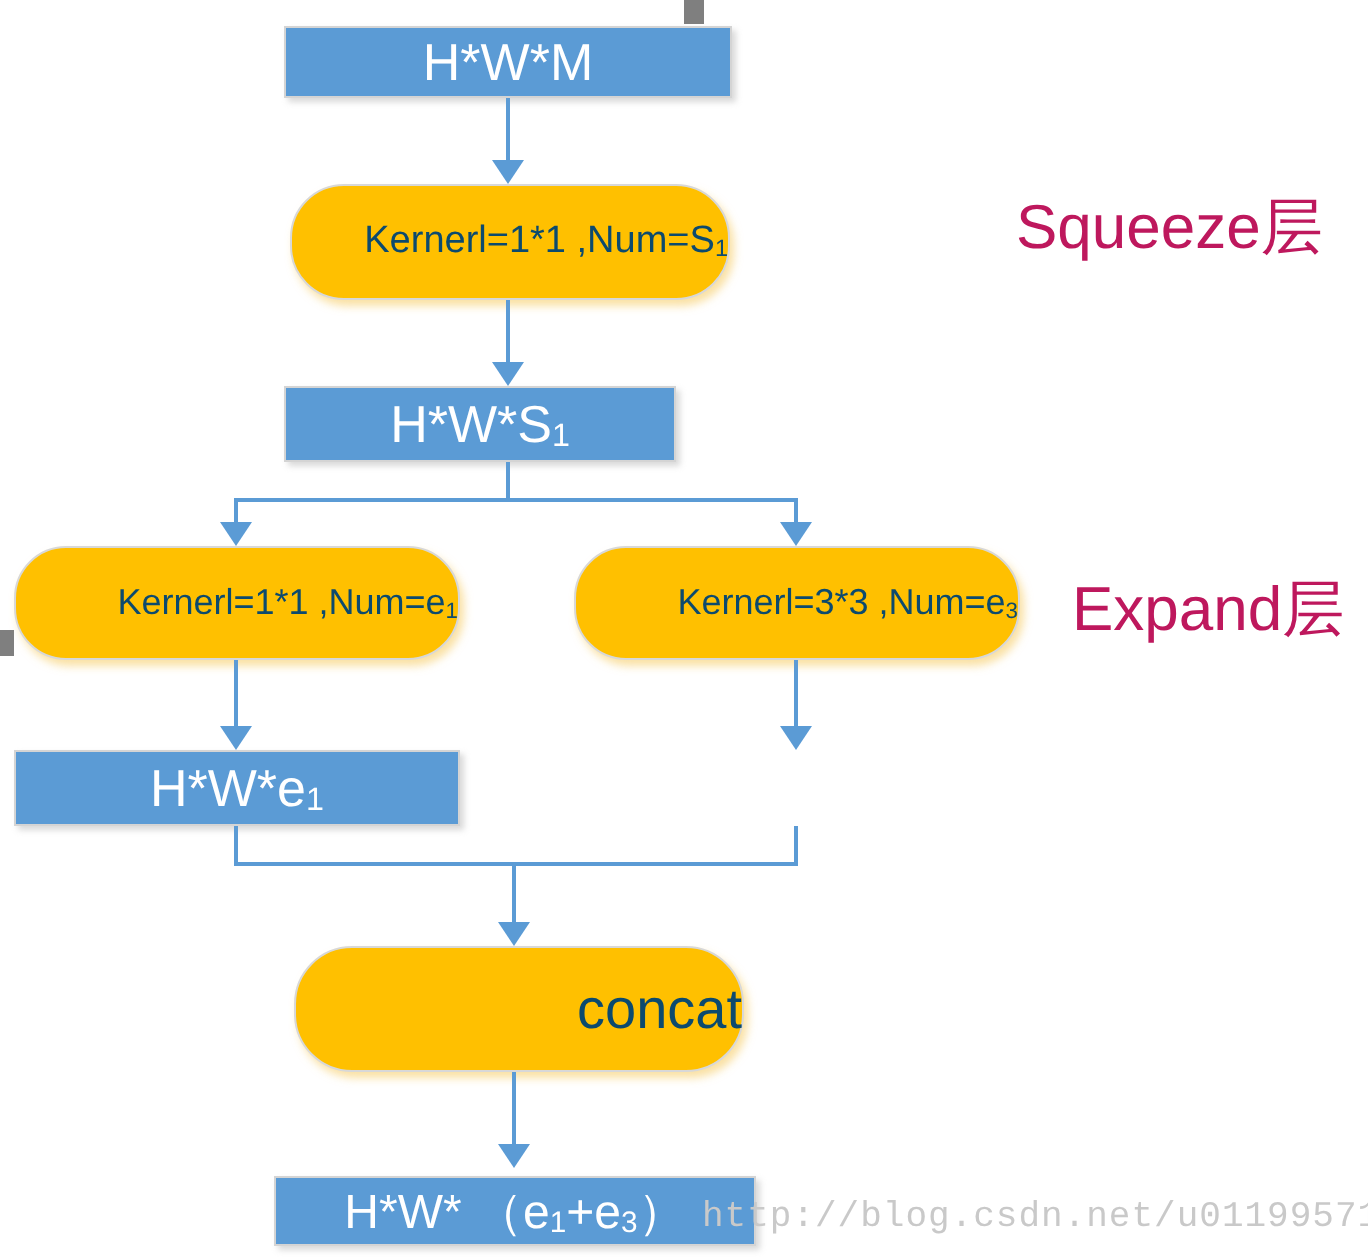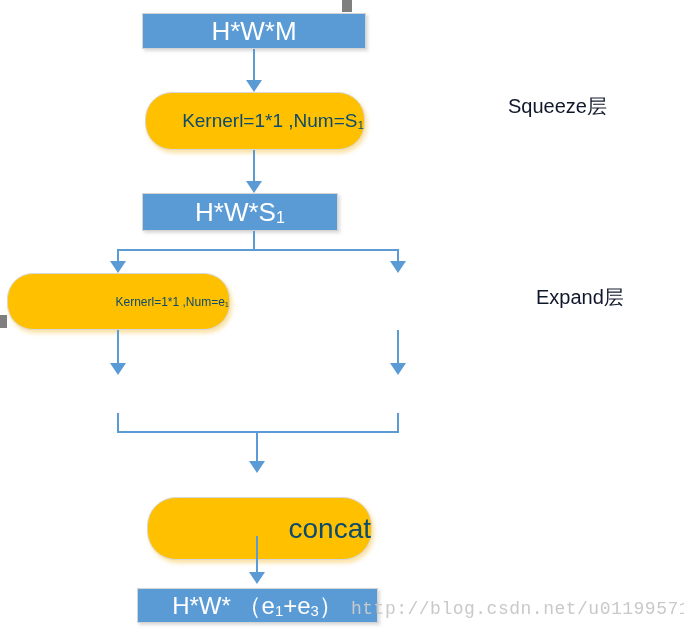--- a/index.html
+++ b/index.html
@@ -20,33 +20,33 @@
     color:#0c4a6e;box-sizing:border-box;
   }
   .vline{position:absolute;width:2px;background:#5B9BD5;}
   .hline{position:absolute;height:2px;background:#5B9BD5;}
   .ahead{
     position:absolute;width:0;height:0;
     border-left:8px solid transparent;border-right:8px solid transparent;
     border-top:12px solid #5B9BD5;
   }
   .side-label{
-    position:absolute;color:#0f172a;font-size:20px;white-space:nowrap;
+    position:absolute;color:#be185d;font-size:31px;white-space:nowrap;
   }
   .sb{font-size:62%;position:relative;top:0.18em;vertical-align:baseline;}
   .handle{position:absolute;background:#7f7f7f;}
   #watermark{
     position:absolute;left:351px;top:599px;z-index:5;
     font-family:"Liberation Mono",monospace;font-size:18px;color:#c9c9c9;
     white-space:nowrap;letter-spacing:0.5px;
   }
   .fs26{font-size:26px;}
   .fs24{font-size:24px;}
   .fs19{font-size:19px;}
-  .fs18{font-size:12px;}
+  .fs18{font-size:18px;}
   .fs28{font-size:28px;}
 </style>
 </head>
 <body>
 
 <div id="stage">
 
   <div class="handle" style="left:342px;top:0;width:10px;height:12px;"></div>
   <div class="handle" style="left:0;top:315px;width:7px;height:13px;"></div>
 
@@ -73,36 +73,42 @@
   <div class="vline" style="left:253px;top:231px;height:20px;"></div>
   <div class="hline" style="left:117px;top:249px;width:282px;"></div>
   <div class="vline" style="left:117px;top:251px;height:10px;"></div>
   <div class="ahead" style="left:110px;top:261px;"></div>
   <div class="vline" style="left:397px;top:251px;height:10px;"></div>
   <div class="ahead" style="left:390px;top:261px;"></div>
 
   <div class="box-orange fs18" style="left:7px;top:273px;width:223px;height:57px;border-radius:26px;">
     <span><span>Kernerl=1*1 ,Num=e</span><sub class="sb">1</sub></span>
   </div>
+  <div class="box-orange fs18" style="left:287px;top:273px;width:223px;height:57px;border-radius:26px;">
+    <span><span>Kernerl=3*3 ,Num=e</span><sub class="sb">3</sub></span>
+  </div>
 
   <div class="side-label" style="left:536px;top:284px;">Expand层</div>
 
   <div class="vline" style="left:117px;top:330px;height:33px;"></div>
   <div class="ahead" style="left:110px;top:363px;"></div>
   <div class="vline" style="left:397px;top:330px;height:33px;"></div>
   <div class="ahead" style="left:390px;top:363px;"></div>
 
+  <div class="box-blue fs26" style="left:7px;top:375px;width:223px;height:38px;">
+    <span><span>H*W*e</span><sub class="sb">1</sub></span>
+  </div>
 
   <div class="vline" style="left:117px;top:413px;height:20px;"></div>
   <div class="vline" style="left:397px;top:413px;height:20px;"></div>
   <div class="hline" style="left:117px;top:431px;width:282px;"></div>
   <div class="vline" style="left:256px;top:433px;height:28px;"></div>
   <div class="ahead" style="left:249px;top:461px;"></div>
 
-  <div class="box-orange fs28" style="left:147px;top:473px;width:225px;height:63px;border-radius:29px;margin-top:24px;">
+  <div class="box-orange fs28" style="left:147px;top:473px;width:225px;height:63px;border-radius:29px;">
     <span>concat</span>
   </div>
 
   <div class="vline" style="left:256px;top:536px;height:36px;"></div>
   <div class="ahead" style="left:249px;top:572px;"></div>
 
   <div class="box-blue fs24" style="left:137px;top:588px;width:241px;height:35px;">
     <span><span>H*W* </span><span>（e</span><sub class="sb">1</sub><span>+e</span><sub class="sb">3</sub><span>）</span></span>
   </div>
 

